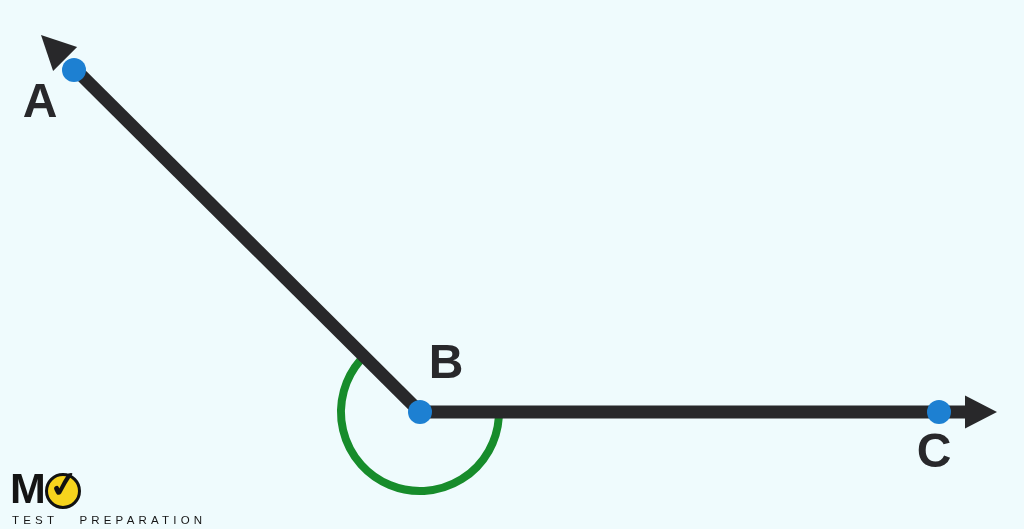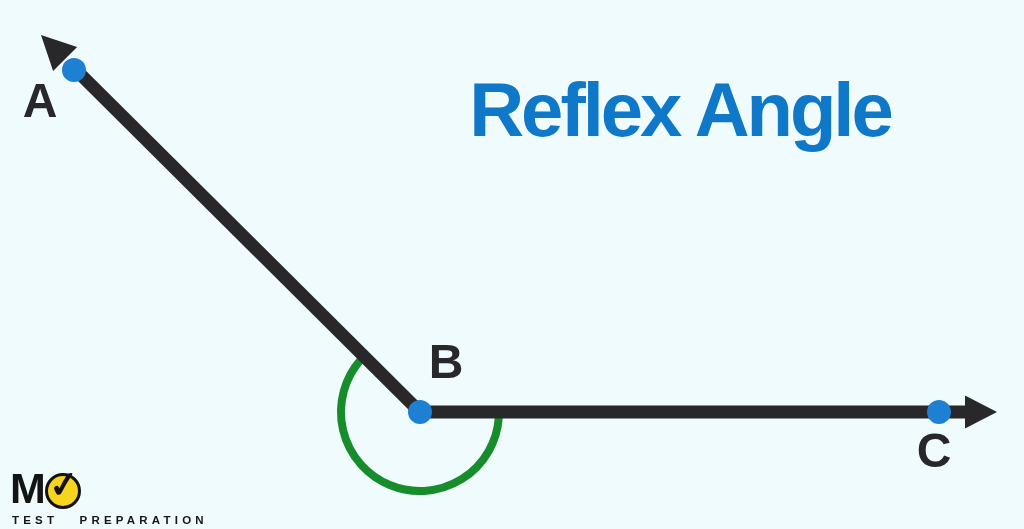--- a/index.html
+++ b/index.html
@@ -28,21 +28,21 @@
     display:inline-block; width:30px; height:30px; border-radius:50%;
     background:#f7d41d; border:3px solid #121212; position:relative;
     vertical-align:-6px; margin:0 1px;
   }
   .logo-check {
     position:absolute; left:1px; top:-9px; font-size:36px;
     font-weight:bold; color:#121212; line-height:1;
     transform:rotate(-6deg);
   }
   .logo-tag {
-    margin-top:4px; margin-left:2px; font-size:11.5px; font-weight:bold;
+    margin-top:4px; margin-left:2px; font-size:11.5px; font-weight:normal;
     letter-spacing:4.2px; word-spacing:14px; color:#161616;
     white-space:nowrap;
   }
 </style>
 </head>
 <body>
 
 <div class="stage">
 
   <svg width="1024" height="529" viewBox="0 0 1024 529">
@@ -57,21 +57,20 @@
 
     <circle cx="74" cy="70" r="12" fill="#1d80d2"></circle>
     <circle cx="420" cy="412" r="12" fill="#1d80d2"></circle>
     <circle cx="939" cy="412" r="12" fill="#1d80d2"></circle>
 
     <text x="40" y="117" text-anchor="middle" class="diagram-label">A</text>
     <text x="446" y="378" text-anchor="middle" class="diagram-label">B</text>
     <text x="934" y="467" text-anchor="middle" class="diagram-label">C</text>
   </svg>
 
-  <div class="title">Reflex Angle</div>
 
   <div class="logo">
     <div class="logo-word">
       <span>M</span><span class="logo-o"><span class="logo-check">✓</span></span>
     </div>
     <div class="logo-tag">TEST PREPARATION</div>
   </div>
 
 </div>
 

